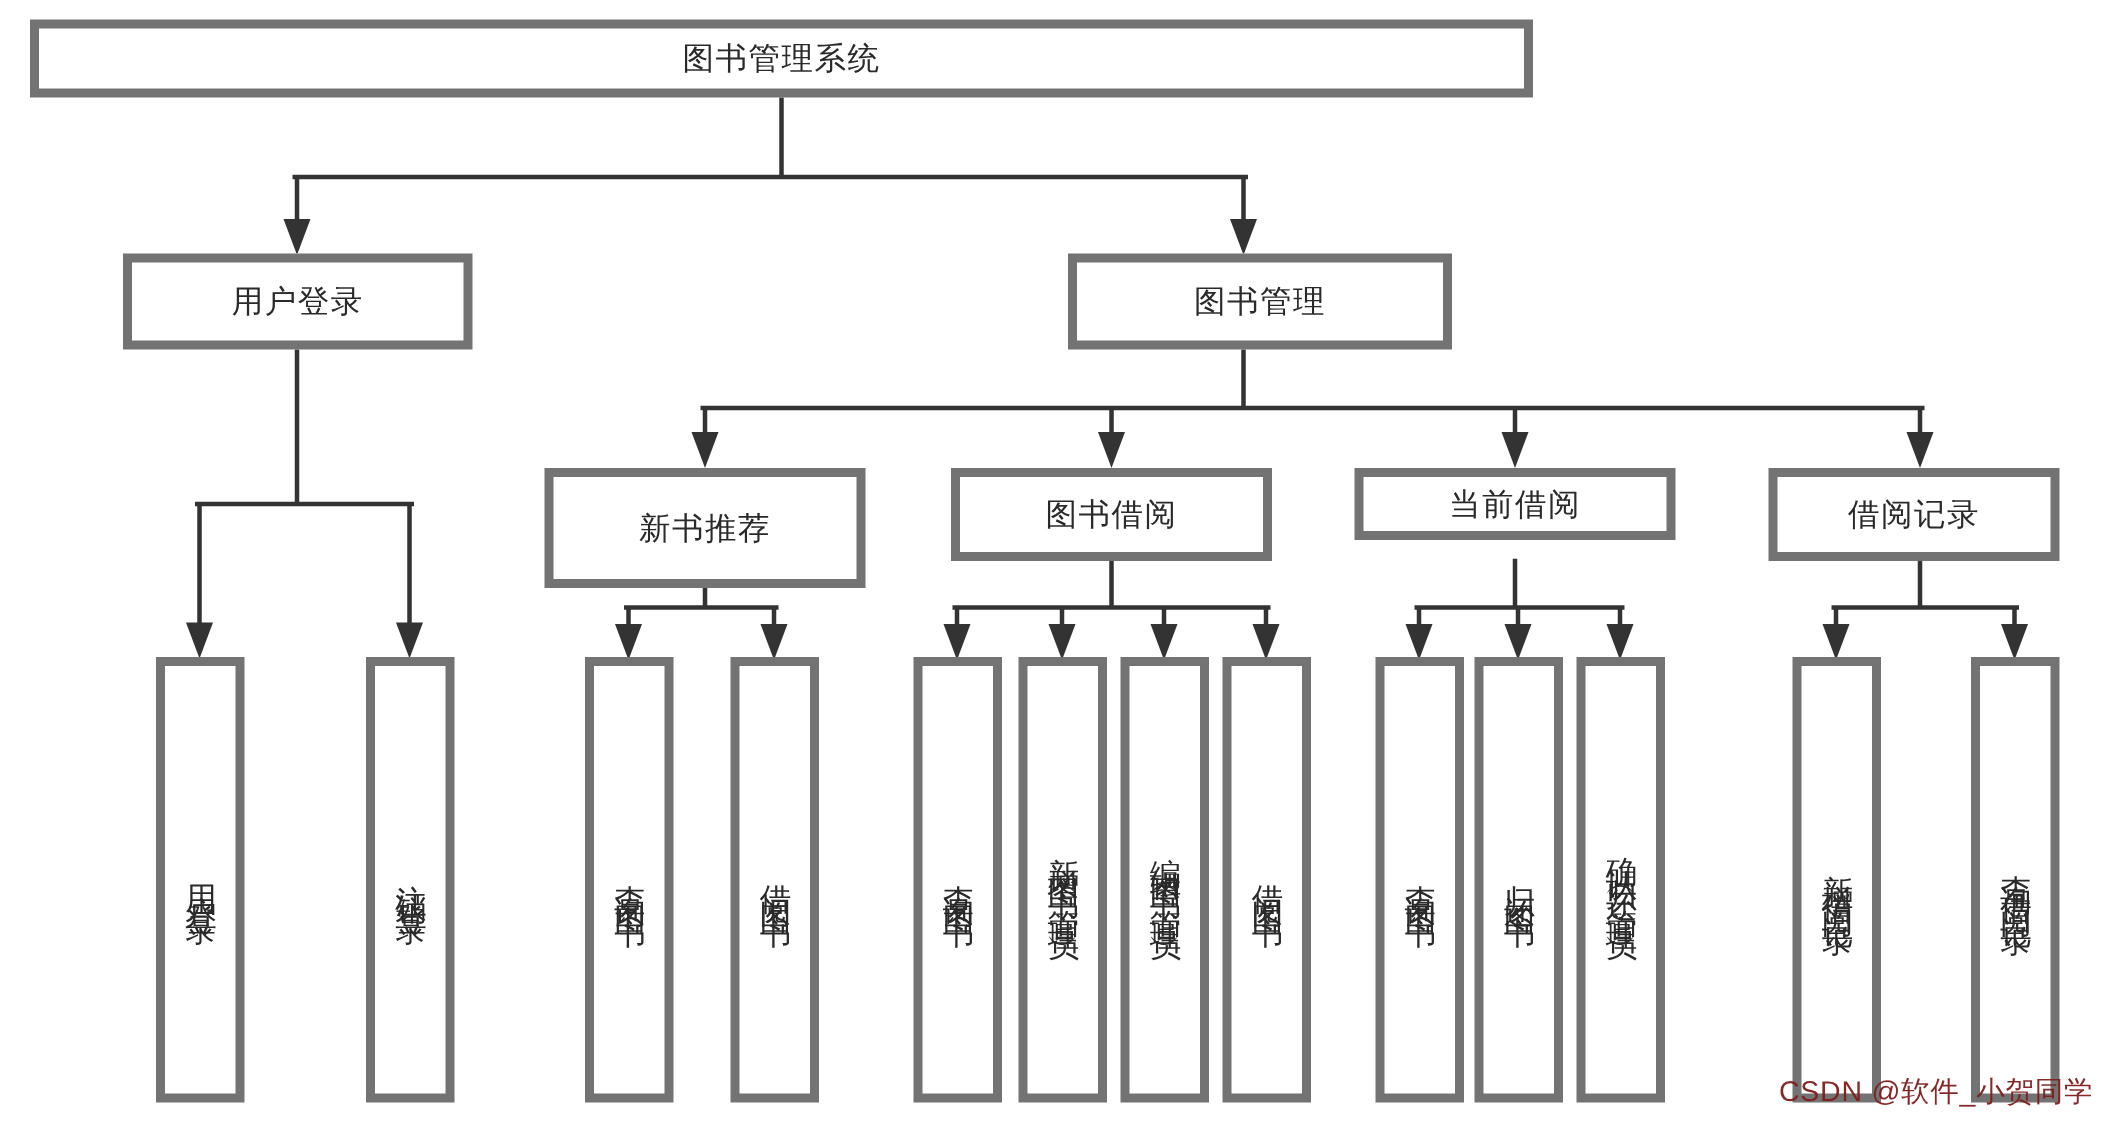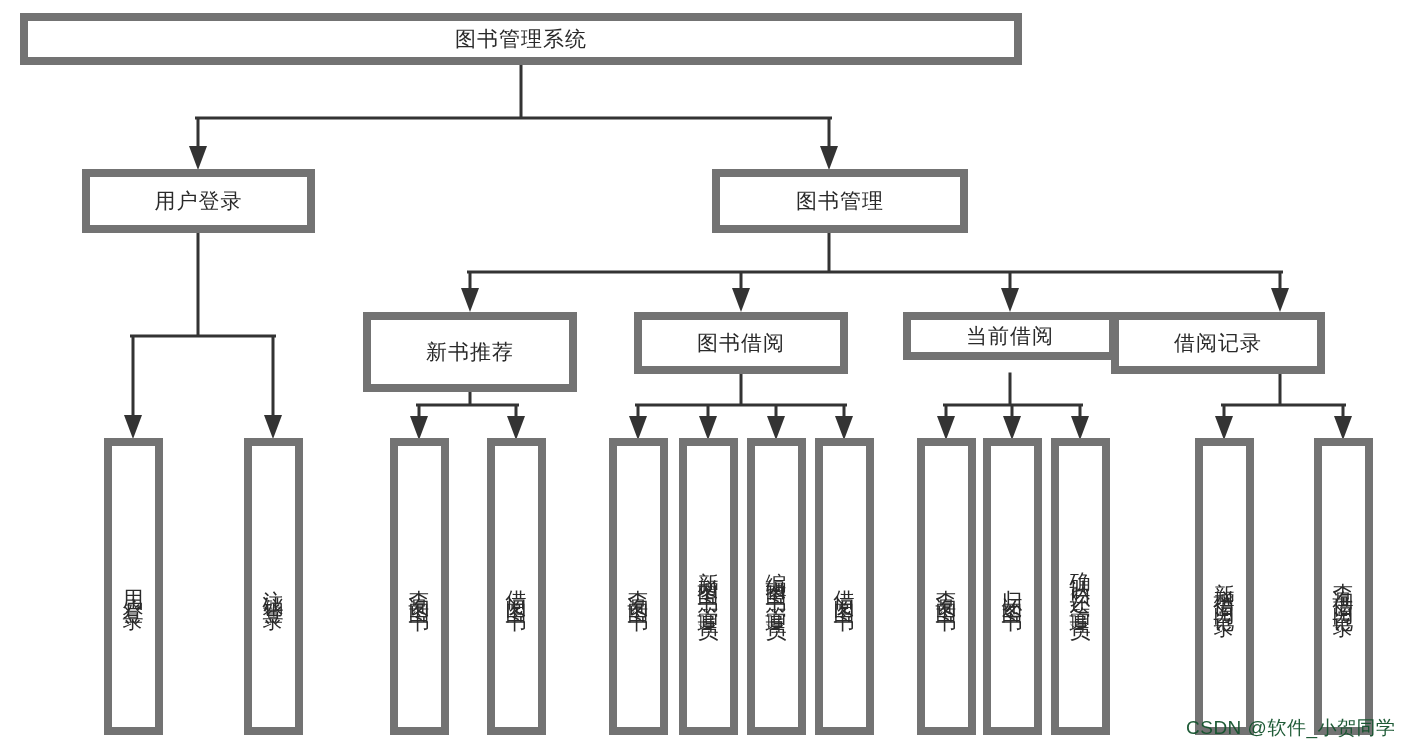--- a/index.html
+++ b/index.html
@@ -3,31 +3,31 @@
 <meta charset="utf-8">
 <style>
   * { margin:0; padding:0; box-sizing:border-box; }
   html,body { background:#ffffff; }
   .canvas {
     position:relative; width:1405px; height:747px; background:#ffffff;
     font-family:"Liberation Sans","DejaVu Sans",sans-serif; overflow:hidden;
   }
   .connectors { position:absolute; left:0; top:0; width:1405px; height:747px; }
   .node {
-    position:absolute; background:#ffffff; border:8px solid #737373;
+    position:absolute; background:#ffffff; border:6px solid #737373;
     display:flex; align-items:center; justify-content:center; color:#2a2a2a;
   }
   .node .lbl { font-size:21px; white-space:nowrap; letter-spacing:1px; }
   .node.v .lbl {
     display:inline-block; writing-mode:vertical-rl; line-height:1.1;
     letter-spacing:7px; white-space:nowrap; font-size:21px;
   }
   .watermark {
     position:absolute; left:1186px; top:715px; z-index:5;
-    font-size:19px; color:#14532d; letter-spacing:0.5px; white-space:nowrap;
+    font-size:19px; color:#7f1d1d; letter-spacing:0.5px; white-space:nowrap;
     opacity:0.95;
   }
 </style>
 </head>
 <body>
 
 <div class="canvas">
 
   <svg class="connectors" viewBox="0 0 1405 747" xmlns="http://www.w3.org/2000/svg">
     <g stroke="#333333" stroke-width="3" fill="none" stroke-linecap="square">
@@ -75,21 +75,21 @@
 
   <div class="node" style="left:363px;top:312px;width:214px;height:80px">
     <span class="lbl">新书推荐</span>
   </div>
   <div class="node" style="left:634px;top:312px;width:214px;height:62px">
     <span class="lbl">图书借阅</span>
   </div>
   <div class="node" style="left:903px;top:312px;width:214px;height:48px">
     <span class="lbl">当前借阅</span>
   </div>
-  <div class="node" style="left:1111px;top:312px;width:214px;height:62px">
+  <div class="node" style="left:1179px;top:312px;width:194px;height:62px">
     <span class="lbl">借阅记录</span>
   </div>
 
   <div class="node v" style="left:104px;top:438px;width:59px;height:297px">
     <span class="lbl">用户登录</span>
   </div>
   <div class="node v" style="left:244px;top:438px;width:59px;height:297px">
     <span class="lbl">注销登录</span>
   </div>
 

